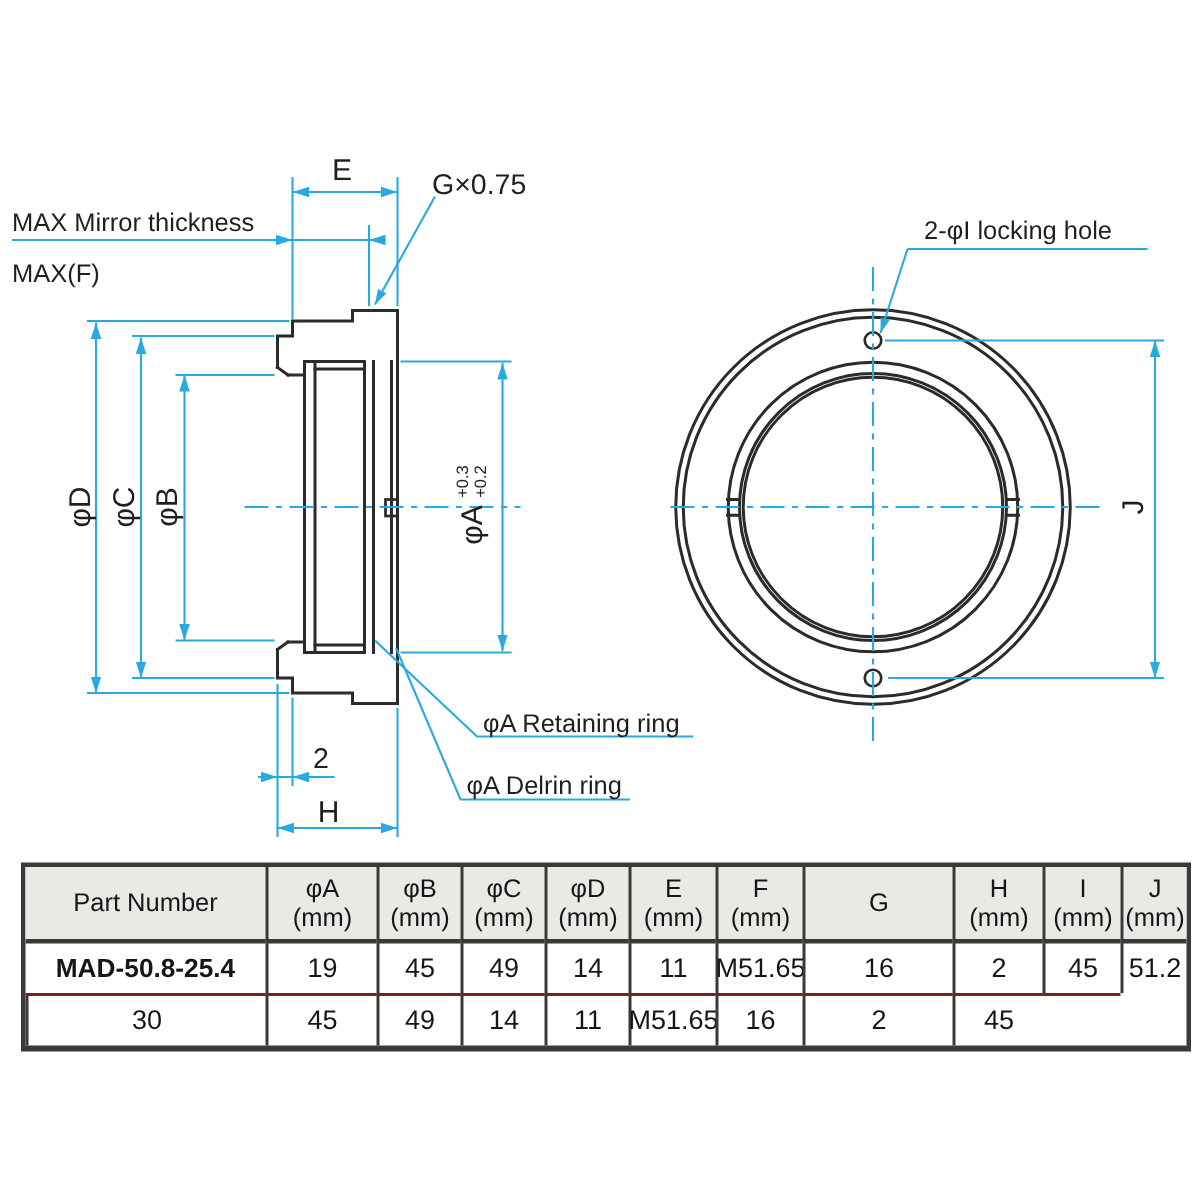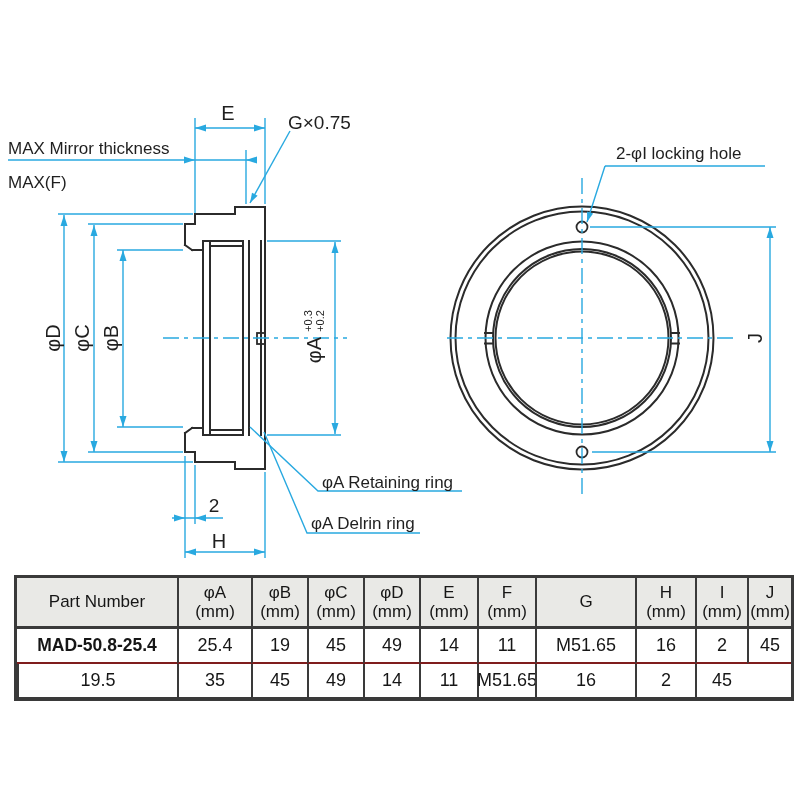--- a/index.html
+++ b/index.html
@@ -188,23 +188,20 @@
       </div>
     <div class="cell hcell">
         <span>J</span>
         <span>(mm)</span>
       </div>
 
     <div class="cell dcell r1 first pn">
         <span>MAD-50.8-25.4</span>
       </div>
     <div class="cell dcell r1">
-        <span>25.4</span>
-      </div>
-    <div class="cell dcell r1">
         <span>19</span>
       </div>
     <div class="cell dcell r1">
         <span>45</span>
       </div>
     <div class="cell dcell r1">
         <span>49</span>
       </div>
     <div class="cell dcell r1">
         <span>14</span>
@@ -219,24 +216,24 @@
         <span>16</span>
       </div>
     <div class="cell dcell r1">
         <span>2</span>
       </div>
     <div class="cell dcell r1">
         <span>45</span>
       </div>
 
     <div class="cell dcell">
-        <span>19.5</span>
-      </div>
-    <div class="cell dcell">
-        <span>35</span>
+        <span>51.2</span>
+      </div>
+    <div class="cell dcell">
+        <span>30</span>
       </div>
     <div class="cell dcell">
         <span>45</span>
       </div>
     <div class="cell dcell">
         <span>49</span>
       </div>
     <div class="cell dcell">
         <span>14</span>
       </div>

